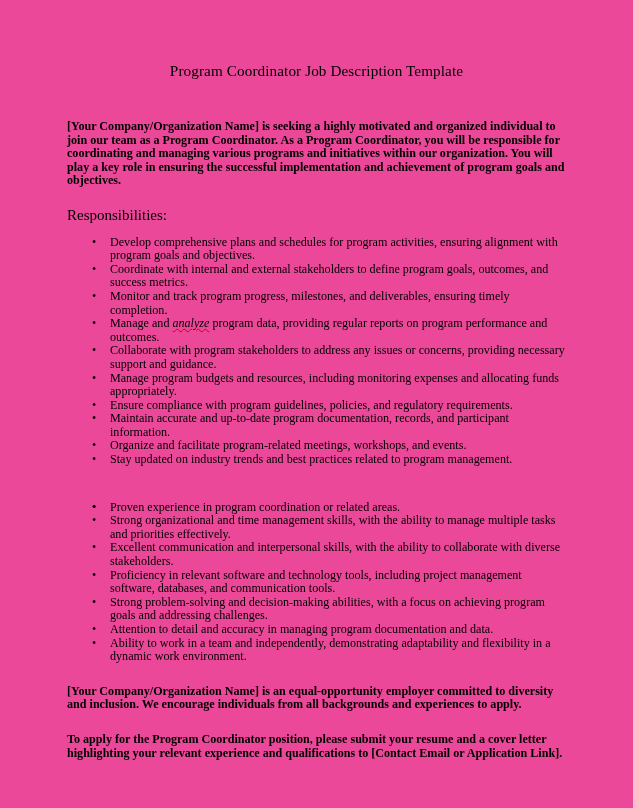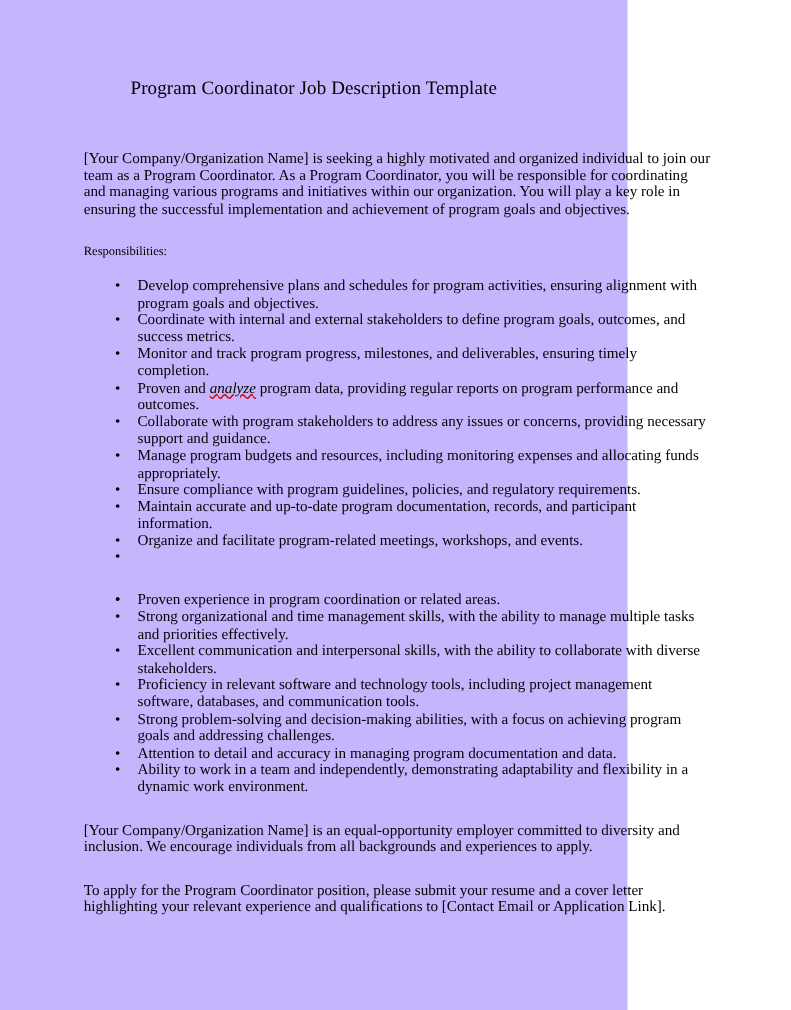--- a/index.html
+++ b/index.html
@@ -10,23 +10,23 @@
   body {
     width: 633px;
     height: 808px;
     overflow: hidden;
     font-family: "Liberation Serif", "DejaVu Serif", serif;
     color: #000000;
     -webkit-font-smoothing: antialiased;
   }
   .page {
     position: relative;
-    width: 502px;
+    width: 633px;
     height: 808px;
-    background: #c4b5fd;
+    background: #ec4899;
     box-sizing: border-box;
   }
   .doc-title {
     position: absolute;
     left: 0;
     right: 0;
     top: 62px;
     text-align: center;
     font-size: 15.2px;
     line-height: 18px;
@@ -36,25 +36,26 @@
     position: absolute;
     left: 67px;
     top: 120px;
     width: 502px;
   }
   p.para {
     margin: 0 0 0 0;
     font-size: 12.1px;
     line-height: 13.6px;
     text-align: left;
+    font-weight: bold;
   }
   .spacer-lg { height: 21px; }
   .spacer-md { height: 13px; }
   .section-label {
-    font-size: 10px;
+    font-size: 15px;
     line-height: 13.6px;
   }
   ul.bullets {
     margin: 0;
     padding: 0;
     list-style: none;
   }
   ul.bullets > li {
     position: relative;
     padding-left: 43px;
@@ -101,21 +102,21 @@
       <li>
         <span class="bullet-dot">•</span>
         <span>Coordinate with internal and external stakeholders to define program goals, outcomes, and success metrics.</span>
       </li>
       <li>
         <span class="bullet-dot">•</span>
         <span>Monitor and track program progress, milestones, and deliverables, ensuring timely completion.</span>
       </li>
       <li>
         <span class="bullet-dot">•</span>
-        <span>Proven and </span><span class="misspelled">analyze</span><span> program data, providing regular reports on program performance and outcomes.</span>
+        <span>Manage and </span><span class="misspelled">analyze</span><span> program data, providing regular reports on program performance and outcomes.</span>
       </li>
       <li>
         <span class="bullet-dot">•</span>
         <span>Collaborate with program stakeholders to address any issues or concerns, providing necessary support and guidance.</span>
       </li>
       <li>
         <span class="bullet-dot">•</span>
         <span>Manage program budgets and resources, including monitoring expenses and allocating funds appropriately.</span>
       </li>
       <li>
@@ -125,20 +126,21 @@
       <li>
         <span class="bullet-dot">•</span>
         <span>Maintain accurate and up-to-date program documentation, records, and participant information.</span>
       </li>
       <li>
         <span class="bullet-dot">•</span>
         <span>Organize and facilitate program-related meetings, workshops, and events.</span>
       </li>
       <li>
         <span class="bullet-dot">•</span>
+        <span>Stay updated on industry trends and best practices related to program management.</span>
       </li>
     </ul>
 
     <div class="spacer-lg"></div>
 
 
     <div class="spacer-md"></div>
 
     <ul class="bullets">
       <li>

